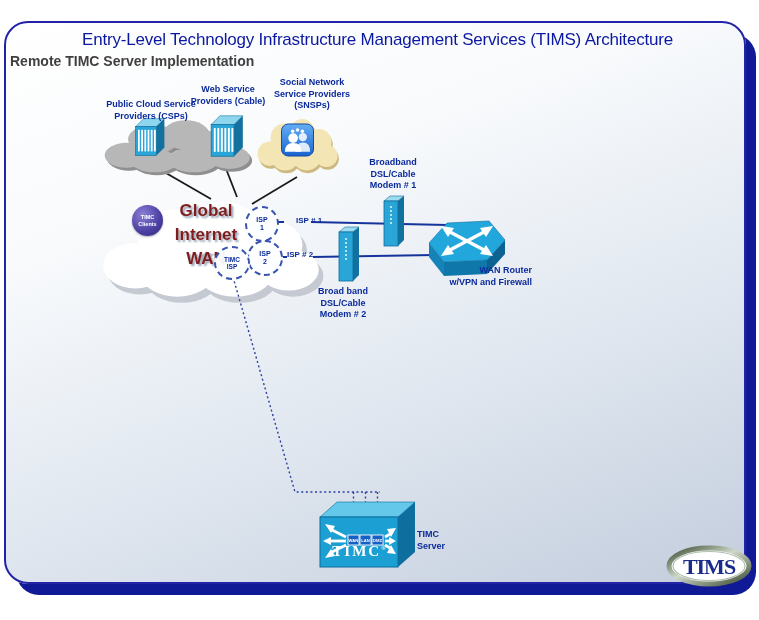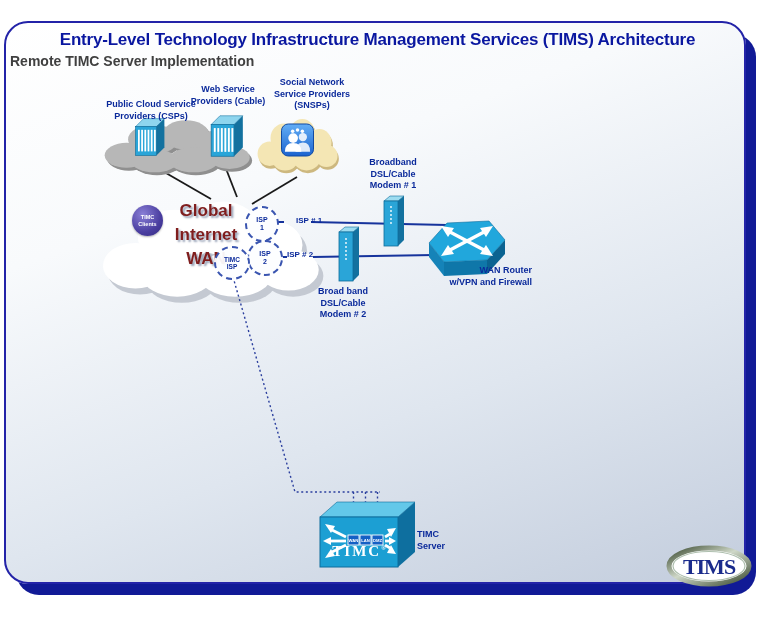--- a/index.html
+++ b/index.html
@@ -6,21 +6,21 @@
   .canvas{position:relative;width:759px;height:620px;overflow:hidden;
           font-family:"Liberation Sans",sans-serif;background:#fff;}
   .frame{position:absolute;left:4px;top:21px;width:738px;height:559px;
          border:2px solid #2323a8;border-radius:24px;
          background:linear-gradient(160deg,#ffffff 0%,#f8fafc 30%,#dfe6ef 65%,#c3cddd 100%);
          box-shadow:11px 12px 0 -1px #111a96;}
   .overlay{position:absolute;left:0;top:0;width:759px;height:620px;}
   .lbl{position:absolute;color:#0b2a9b;font-weight:bold;font-size:9px;line-height:1.3;
        text-align:center;white-space:pre-line;}
   .title{position:absolute;left:10px;top:30px;width:735px;text-align:center;
-         color:#0a17a0;font-weight:bold;font-size:17px;letter-spacing:-0.2px;}
+         color:#0a17a0;font-weight:normal;font-size:17px;letter-spacing:-0.2px;}
   .subtitle{position:absolute;left:10px;top:53px;width:735px;text-align:left;
          color:#404040;font-weight:bold;font-size:14px;}
   .wan-label{position:absolute;left:150px;top:199px;width:112px;text-align:center;
          color:#7f1d1d;font-weight:bold;font-size:17px;line-height:1.42;white-space:pre-line;
          text-shadow:2px 2px 2px #9aa4b8;}
   .badge{position:absolute;left:132px;top:205px;width:31px;height:31px;border-radius:50%;
          background:radial-gradient(circle at 35% 30%,#8a7fd6,#4a3ea0 60%,#342a80);
          display:flex;align-items:center;justify-content:center;
          color:#fff;font-weight:bold;font-size:5.5px;line-height:1.25;text-align:center;
          white-space:pre-line;box-shadow:0 1px 2px rgba(0,0,0,.3);}

